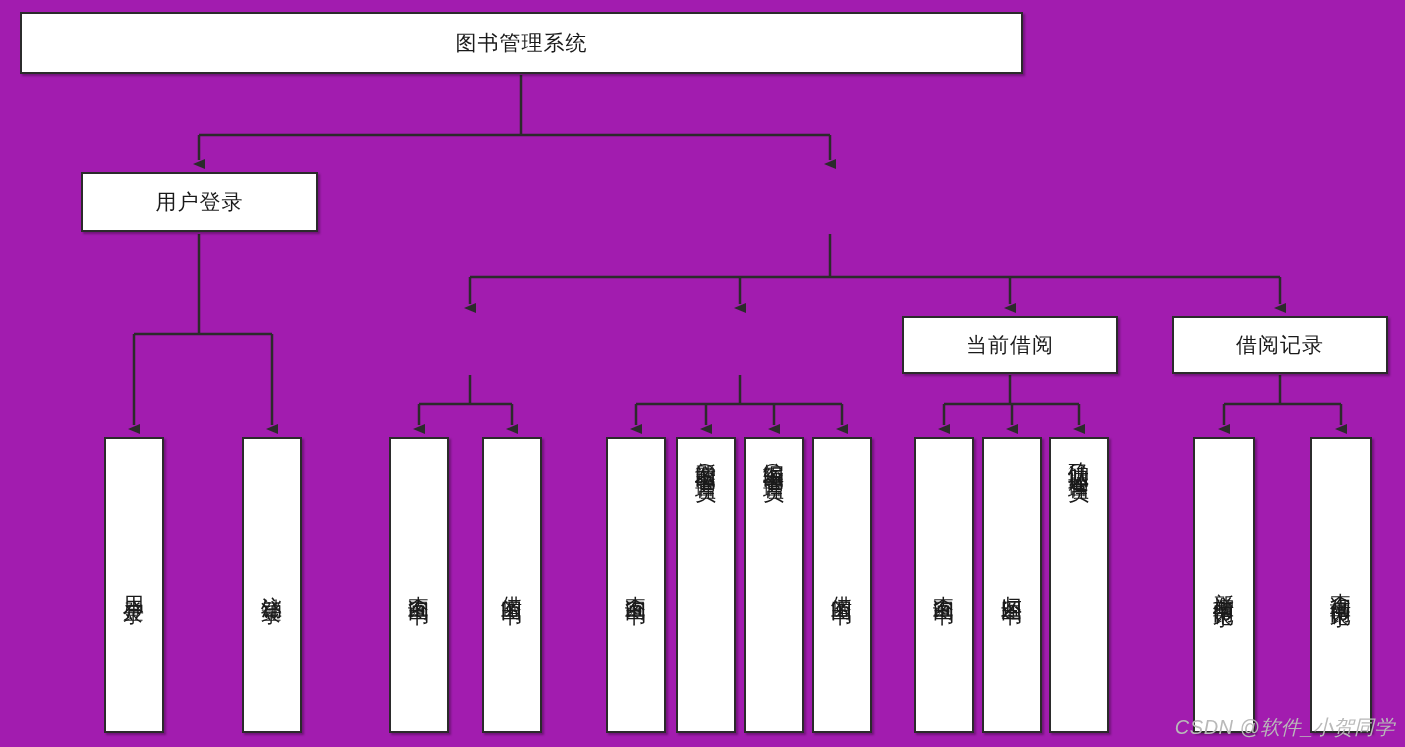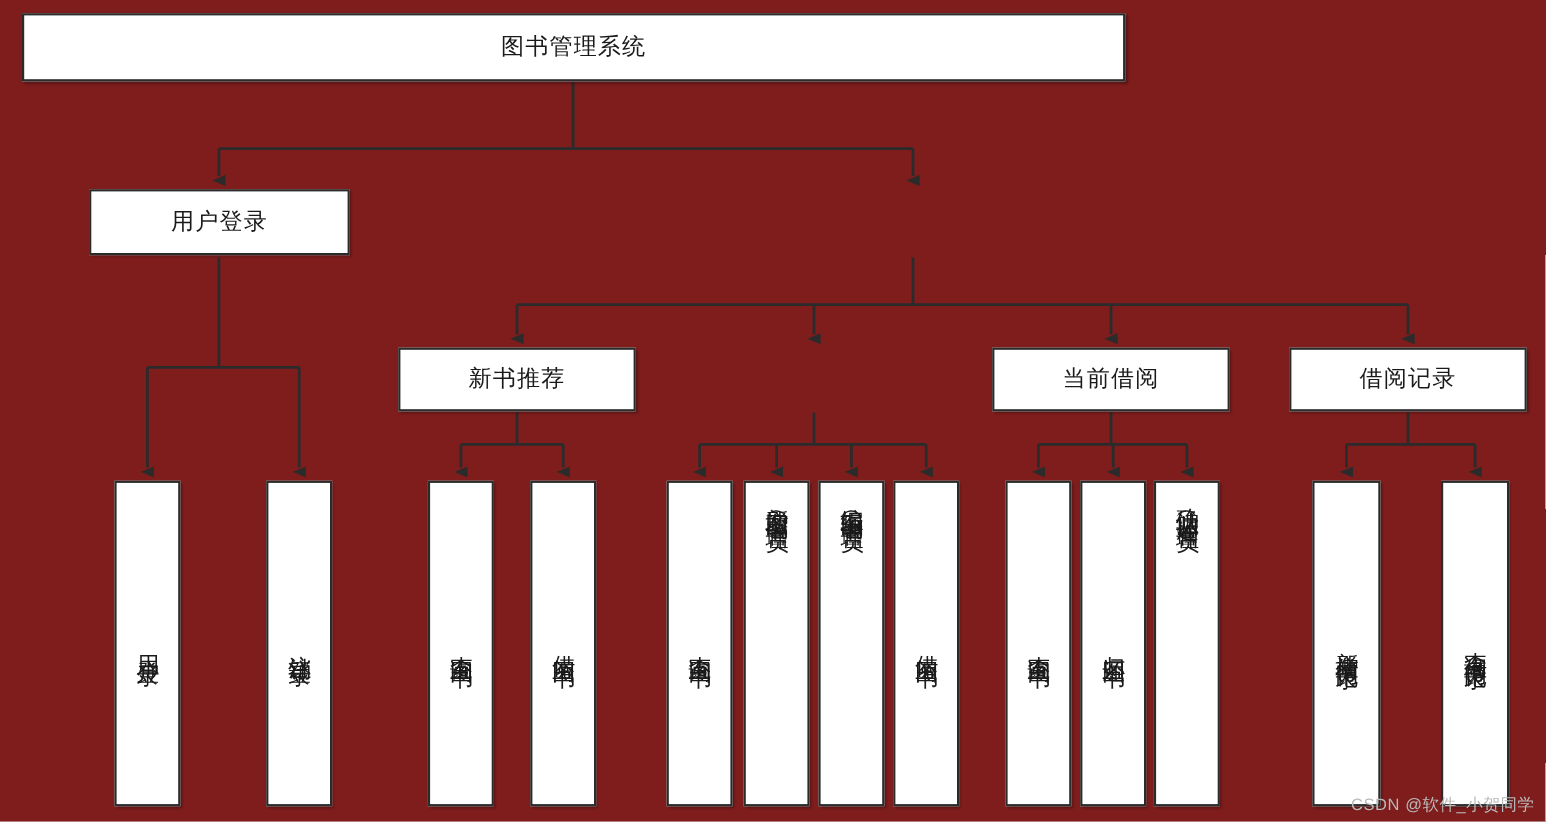--- a/index.html
+++ b/index.html
@@ -5,21 +5,21 @@
   * { box-sizing: border-box; }
   html, body {
     margin: 0; padding: 0;
     background: #ffffff;
     font-family: "Liberation Sans", "DejaVu Sans", sans-serif;
   }
   #stage {
     position: relative;
     width: 1405px;
     height: 747px;
-    background: #7f1d1d;
+    background: #a21caf;
     overflow: hidden;
   }
   #wires { position: absolute; left: 0; top: 0; width: 1405px; height: 747px; }
   .node {
     position: absolute;
     background: #ffffff;
     border: 2px solid #2b2b2b;
     box-shadow: 2px 2px 2px rgba(0,0,0,0.30);
     display: flex;
     align-items: center;
@@ -44,24 +44,25 @@
     letter-spacing: 3px;
     line-height: 1.0;
     white-space: nowrap;
   }
   .node.leaf.centered { align-items: center; padding-top: 0; }
   #watermark {
     position: absolute;
     right: 10px;
     bottom: 6px;
     color: #b9b9b9;
-    font-size: 15px;
+    font-size: 20px;
     letter-spacing: 0.5px;
     white-space: nowrap;
     pointer-events: none;
+    font-style: italic;
   }
 </style>
 </head>
 <body>
 
 <div id="stage">
 
   <svg id="wires" viewBox="0 0 1405 747" xmlns="http://www.w3.org/2000/svg">
     <defs>
       <marker id="arrow" markerWidth="10" markerHeight="12" refX="1" refY="6" orient="auto" markerUnits="userSpaceOnUse">
@@ -114,23 +115,20 @@
 
   <div class="node" style="left:20px; top:12px; width:1003px; height:62px;">
     <span class="label">图书管理系统</span>
   </div>
 
   <div class="node" style="left:81px; top:172px; width:237px; height:60px;">
     <span class="label">用户登录</span>
   </div>
 
 
-  <div class="node" style="left:362px; top:316px; width:216px; height:58px;">
-    <span class="label">新书推荐</span>
-  </div>
 
 
   <div class="node" style="left:902px; top:316px; width:216px; height:58px;">
     <span class="label">当前借阅</span>
   </div>
 
   <div class="node" style="left:1172px; top:316px; width:216px; height:58px;">
     <span class="label">借阅记录</span>
   </div>
 

